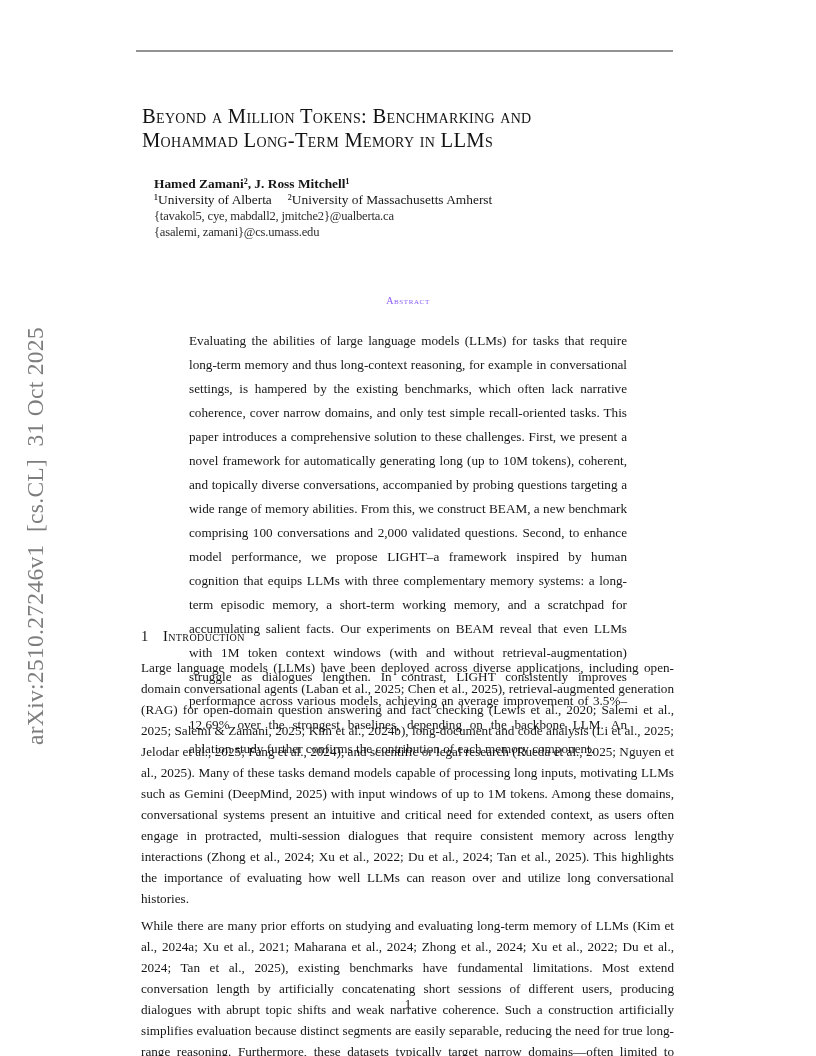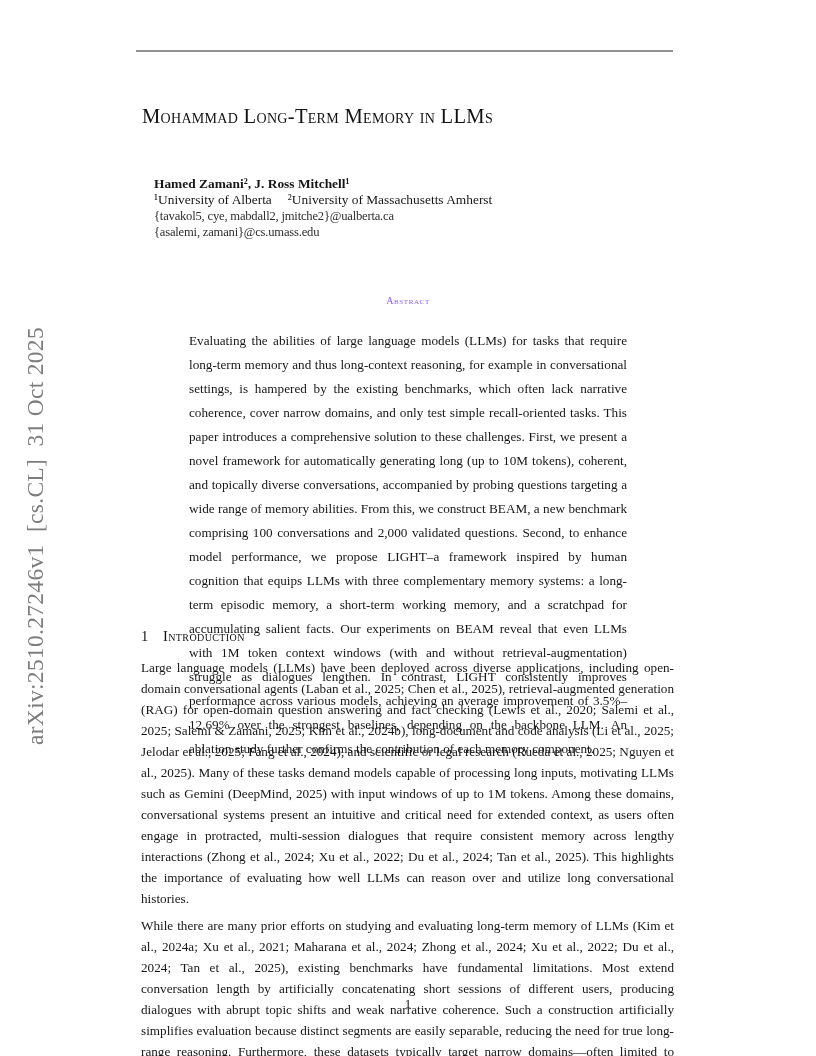--- a/index.html
+++ b/index.html
@@ -108,20 +108,21 @@
 </head>
 <body>
 
 <div class="page">
 
   <div class="top-rule"></div>
 
   <div class="arxiv-watermark">arXiv:2510.27246v1  [cs.CL]  31 Oct 2025</div>
 
   <h1 class="title" style="margin:0;font-weight:normal;">
+    <span class="t-line">Beyond a Million Tokens: Benchmarking and</span>
     <span class="t-line">Mohammad Long-Term Memory in LLMs</span>
   </h1>
 
   <div class="authors">
     <div class="author-line">Hamed Zamani², J. Ross Mitchell¹</div>
     <div class="affiliation-line">
       <span>¹University of Alberta</span><span class="affil2">²University of Massachusetts Amherst</span>
     </div>
     <div class="email-line">{tavakol5, cye, mabdall2, jmitche2}@ualberta.ca</div>
     <div class="email-line">{asalemi, zamani}@cs.umass.edu</div>

